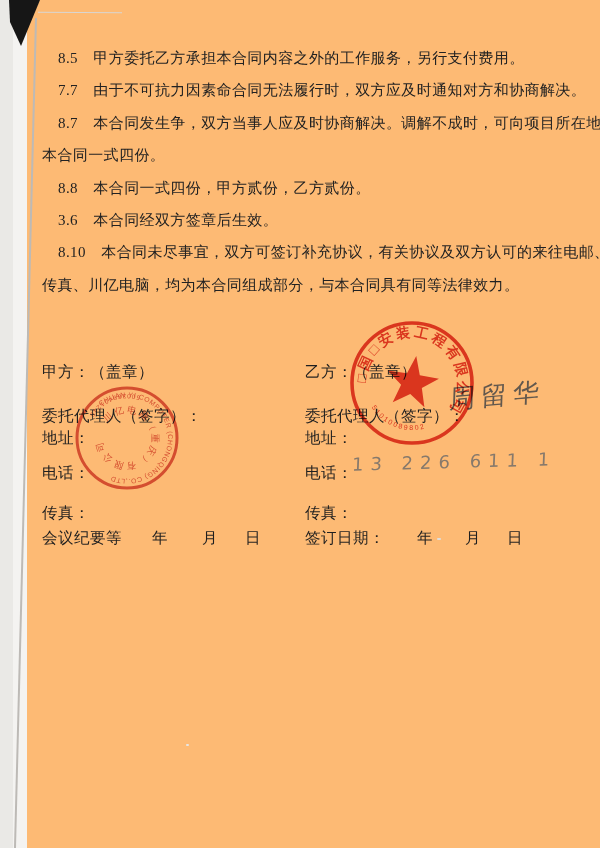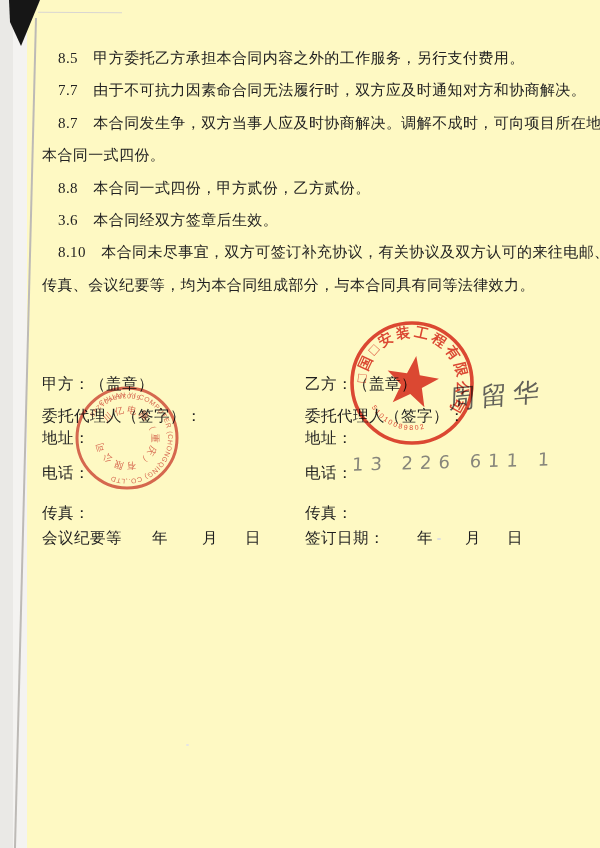--- a/index.html
+++ b/index.html
@@ -2,21 +2,21 @@
 <html><head>
 <meta charset="utf-8">
 <style>
   html,body{margin:0;padding:0;}
   body{
     width:600px;height:848px;
     background:#ffffff;
     font-family:"Liberation Serif","DejaVu Serif",serif;
     position:relative;overflow:hidden;
   }
-  .page{position:absolute;inset:0;background:#fef9c3;}
+  .page{position:absolute;inset:0;background:#fdba74;}
 
   
   .scan-strip{position:absolute;left:0;top:0;width:13px;height:848px;background:#eae9e6;}
   .scan-strip2{position:absolute;left:13px;top:0;width:14px;height:848px;background:#f4f3f1;}
   .page-edge-line{
     position:absolute;left:35px;top:18px;width:2px;height:832px;
     background:#bdbab6;transform:rotate(1.45deg);transform-origin:top left;
   }
   .corner-wedge{
     position:absolute;left:4px;top:0;width:46px;height:50px;background:#161616;
@@ -32,21 +32,21 @@
     font-size:15px;line-height:32.4px;color:#222;
     letter-spacing:0.4px;white-space:nowrap;
   }
   .clause-line.indent{padding-left:16px;}
 
   
   .sig-col{position:absolute;top:356px;width:260px;font-size:15.5px;color:#1f1f1f;letter-spacing:0.5px;}
   .sig-col.left{left:42px;}
   .sig-col.right{left:305px;}
   .sig-row{position:absolute;left:0;white-space:nowrap;}
-  .r1{top:6px;margin-top:12px;} .r2{top:50px;} .r3{top:72px;} .r4{top:107px;} .r5{top:147px;} .r6{top:172px;}
+  .r1{top:6px;} .r2{top:50px;} .r3{top:72px;} .r4{top:107px;} .r5{top:147px;} .r6{top:172px;}
   .date-y{margin-left:30px;} .date-m{margin-left:34px;} .date-d{margin-left:27px;}
   .date-y2{margin-left:32px;} .date-m2{margin-left:32px;} .date-d2{margin-left:26px;}
 
   
   .hand-sign{
     position:absolute;left:449px;top:378px;
     font-family:"DejaVu Sans",sans-serif;
     font-size:26px;color:#474747;letter-spacing:6px;
     transform:rotate(-5deg) skewX(-7deg);opacity:.85;
   }
@@ -77,21 +77,21 @@
   <div class="speck2"></div>
 
   <div class="clauses">
     <div class="clause-line indent">8.5　甲方委托乙方承担本合同内容之外的工作服务，另行支付费用。</div>
     <div class="clause-line indent">7.7　由于不可抗力因素命合同无法履行时，双方应及时通知对方和协商解决。</div>
     <div class="clause-line indent">8.7　本合同发生争，双方当事人应及时协商解决。调解不成时，可向项目所在地的</div>
     <div class="clause-line cont">本合同一式四份。</div>
     <div class="clause-line indent">8.8　本合同一式四份，甲方贰份，乙方贰份。</div>
     <div class="clause-line indent">3.6　本合同经双方签章后生效。</div>
     <div class="clause-line indent">8.10　本合同未尽事宜，双方可签订补充协议，有关协议及双方认可的来往电邮、</div>
-    <div class="clause-line cont">传真、会议纪要等，均为本合同组成部分，与本合同具有同等法律效力。</div>
+    <div class="clause-line cont">传真、川亿电脑，均为本合同组成部分，与本合同具有同等法律效力。</div>
   </div>
 
   <div class="sig-col left">
     <div class="sig-row r1">甲方：（盖章）</div>
     <div class="sig-row r2">委托代理人（签字）：</div>
     <div class="sig-row r3">地址：</div>
     <div class="sig-row r4">电话：</div>
     <div class="sig-row r5">传真：</div>
     <div class="sig-row r6">
       <span>会议纪要等</span><span class="date-y">年</span><span class="date-m">月</span><span class="date-d">日</span>

